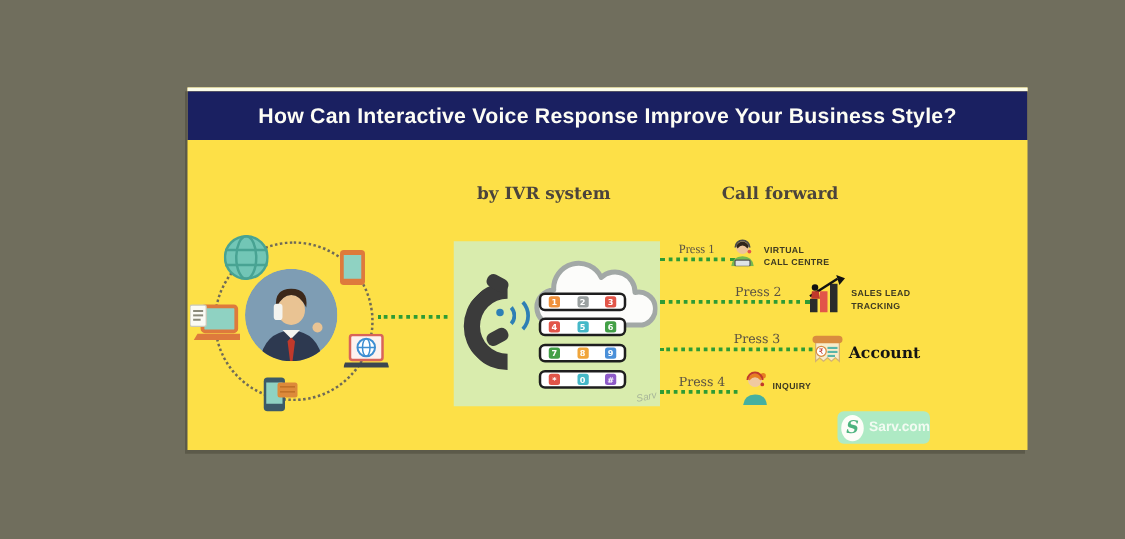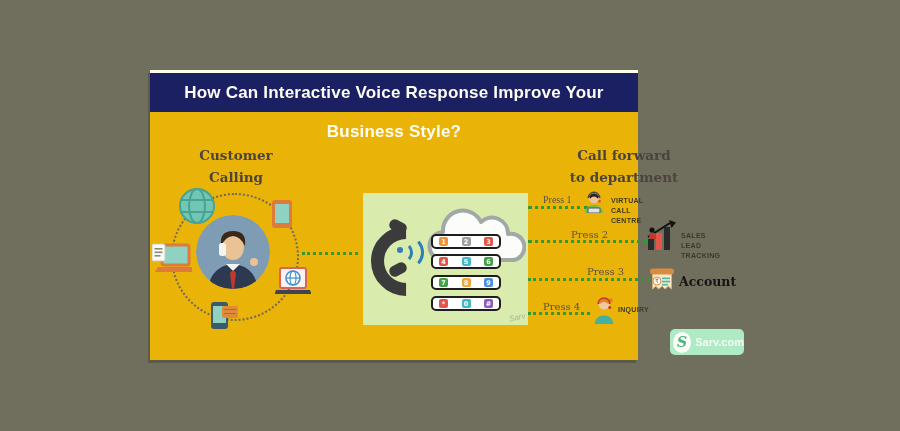--- a/index.html
+++ b/index.html
@@ -1,18 +1,18 @@
 <!DOCTYPE html>
 <html><head>
 <meta charset="utf-8">
 <style>
   html,body{margin:0;padding:0;}
   .stage{position:relative;width:900px;height:431px;background:#706e5d;overflow:hidden;
          font-family:"Liberation Sans",sans-serif;}
-  .card{position:absolute;left:150px;top:70px;width:488px;height:290px;background:#eab308;
+  .card{position:absolute;left:150px;top:70px;width:672px;height:290px;background:#fde047;
         box-shadow:-2px 3px 0 rgba(30,30,20,.25);}
   .topstrip{position:absolute;left:0;top:0;width:100%;height:3px;background:#fbfce9;}
   .titlebar{position:absolute;left:0;top:3px;width:100%;height:39px;background:#1a2061;
             color:#fdfdf5;font-weight:bold;font-size:17px;line-height:39px;text-align:center;
             letter-spacing:.2px;font-family:"Liberation Sans",sans-serif;}
   .sec-head{position:absolute;font-family:"DejaVu Serif",serif;font-weight:bold;font-size:13.5px;
             color:#4b443c;text-align:center;line-height:1.65;}
   .sec-head.customer{left:16px;top:74px;width:140px;}
   .sec-head.ivr{left:210px;top:74px;width:150px;}
   .sec-head.forward{left:394px;top:74px;width:160px;}
@@ -54,21 +54,21 @@
   .k-orange{background:#f0913b;} .k-gray{background:#9aa0a0;} .k-red{background:#e25549;}
   .k-cyan{background:#45b8c8;} .k-green{background:#43a047;} .k-amber{background:#f0a53b;}
   .k-blue{background:#4a90d9;} .k-purple{background:#8e5bc8;}
   .ivr-label{position:absolute;left:7px;top:93px;color:#1b9cd8;font-weight:bold;font-size:8.5px;
              line-height:1.12;letter-spacing:.2px;font-family:"Liberation Sans",sans-serif;}
   .panel-watermark{position:absolute;right:3px;bottom:3px;color:#8f9b90;font-size:8px;opacity:.65;
                    transform:rotate(-12deg);font-style:italic;}
 
   
   .press{position:absolute;font-family:"DejaVu Serif",serif;font-size:10px;color:#5a5243;}
-  .p1{left:393px;top:124px;font-family:Liberation Serif, serif;} .p2{left:421px;top:159px;} .p3{left:437px;top:196px;} .p4{left:393px;top:231px;}
+  .p1{left:393px;top:124px;font-family:Liberation Serif, serif;} .p2{left:438px;top:159px;} .p3{left:437px;top:196px;} .p4{left:393px;top:231px;}
   .d1{left:378px;top:136px;width:60px;} .d2{left:378px;top:170px;width:120px;}
   .d3{left:378px;top:208px;width:122px;} .d4{left:378px;top:242px;width:62px;}
   .dept{position:absolute;font-size:7px;font-weight:bold;color:#3e3a22;letter-spacing:.3px;line-height:1.4;
         font-family:"Liberation Sans",sans-serif;}
   .t1{left:461px;top:126px;} .t2{left:531px;top:161px;} .t4{left:468px;top:235px;}
   .t3{left:529px;top:203px;font-family:"DejaVu Serif",serif;font-size:12.5px;color:#141414;letter-spacing:0;}
   .icon-abs{position:absolute;}
   .i1{left:432px;top:119px;} .i2{left:495px;top:150px;} .i3{left:499px;top:197px;} .i4{left:441px;top:224px;}
 
   
@@ -80,29 +80,25 @@
   .badge .txt{color:#f2fbf2;font-size:11px;font-weight:bold;}
 </style>
 </head>
 <body>
 
 <div class="stage">
   <div class="card">
     <div class="topstrip"></div>
     <div class="titlebar">How Can Interactive Voice Response Improve Your Business Style?</div>
 
-    <div class="sec-head customer">
-      <div>Customer</div>
-      <div>Calling</div>
-    </div>
     <div class="sec-head ivr">
+      <div>by IVR system</div>
     </div>
     <div class="sec-head forward">
       <div>Call forward</div>
-      <div>to department</div>
     </div>
 
     <div class="dotted-circle"></div>
 
     <div class="avatar">
       <svg width="74" height="74" viewBox="0 0 74 74">
         <circle cx="37" cy="37" r="37" fill="#7e9db4"></circle>
         <path d="M12 74 Q15 51 37 49 Q59 51 62 74 Z" fill="#2d3950"></path>
         <path d="M30 49 h14 l-7 7 z" fill="#f4f4ef"></path>
         <path d="M37 55 l3 3 -2 16 h-2 l-2 -16 z" fill="#c0392b"></path>

